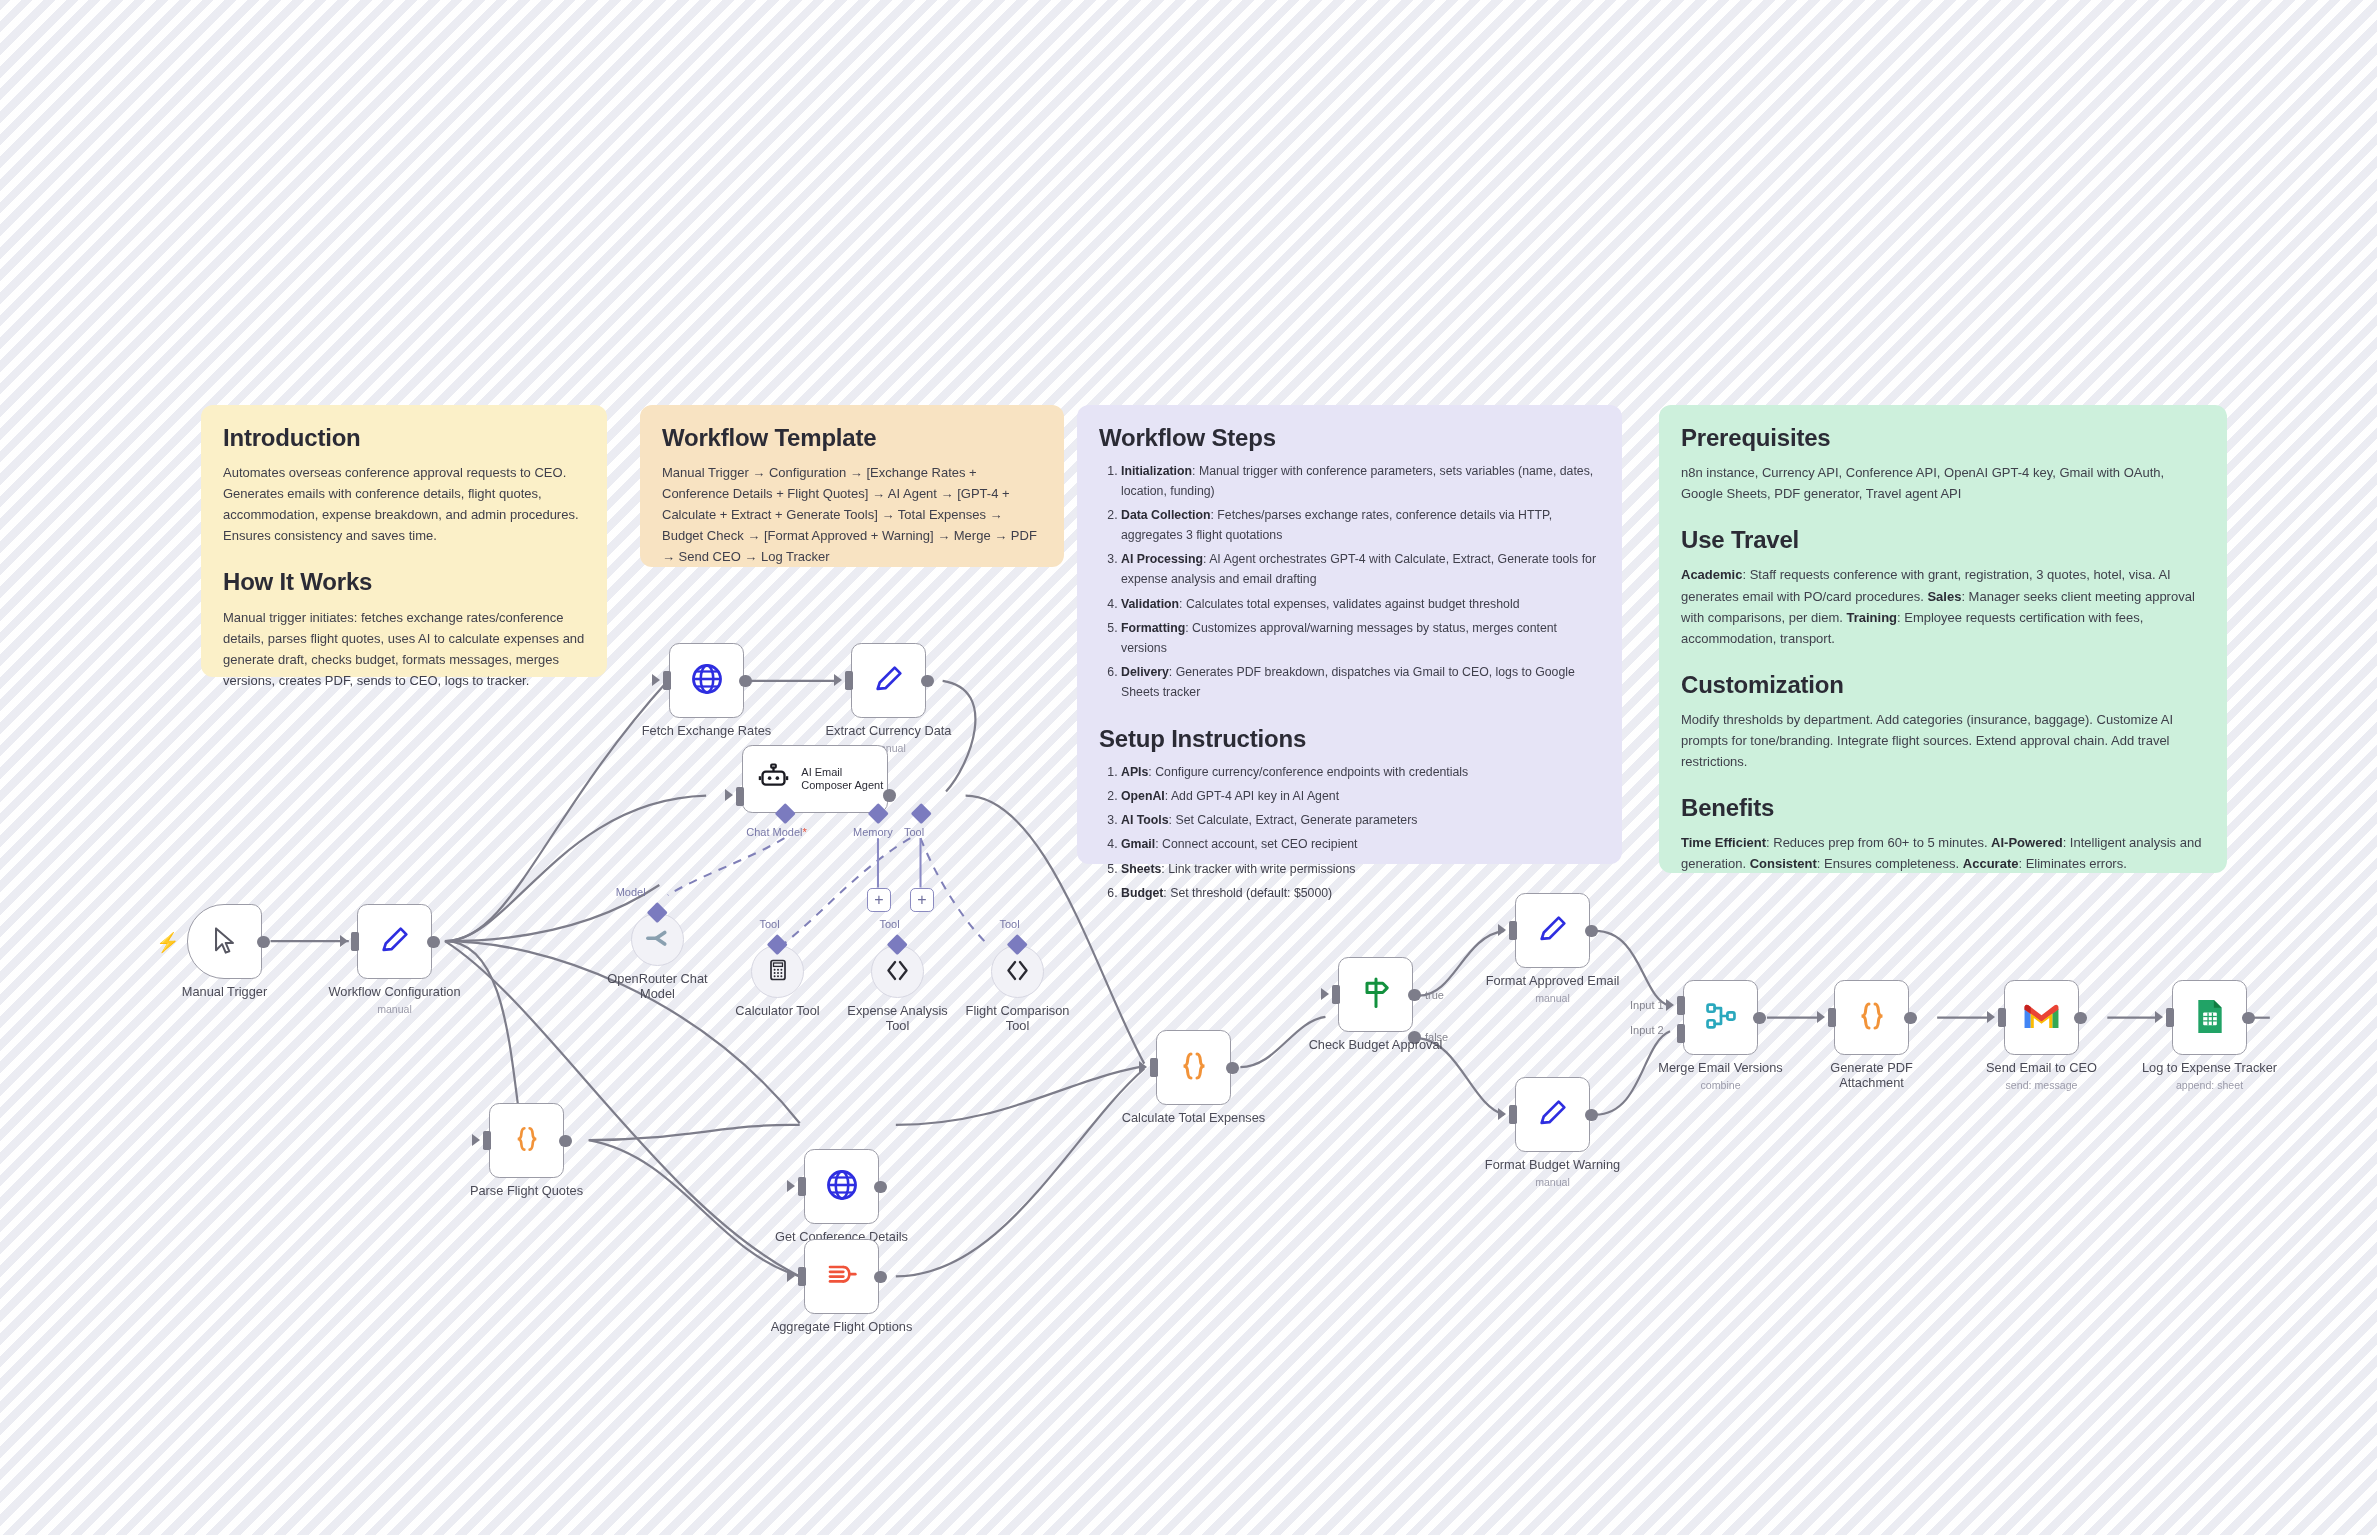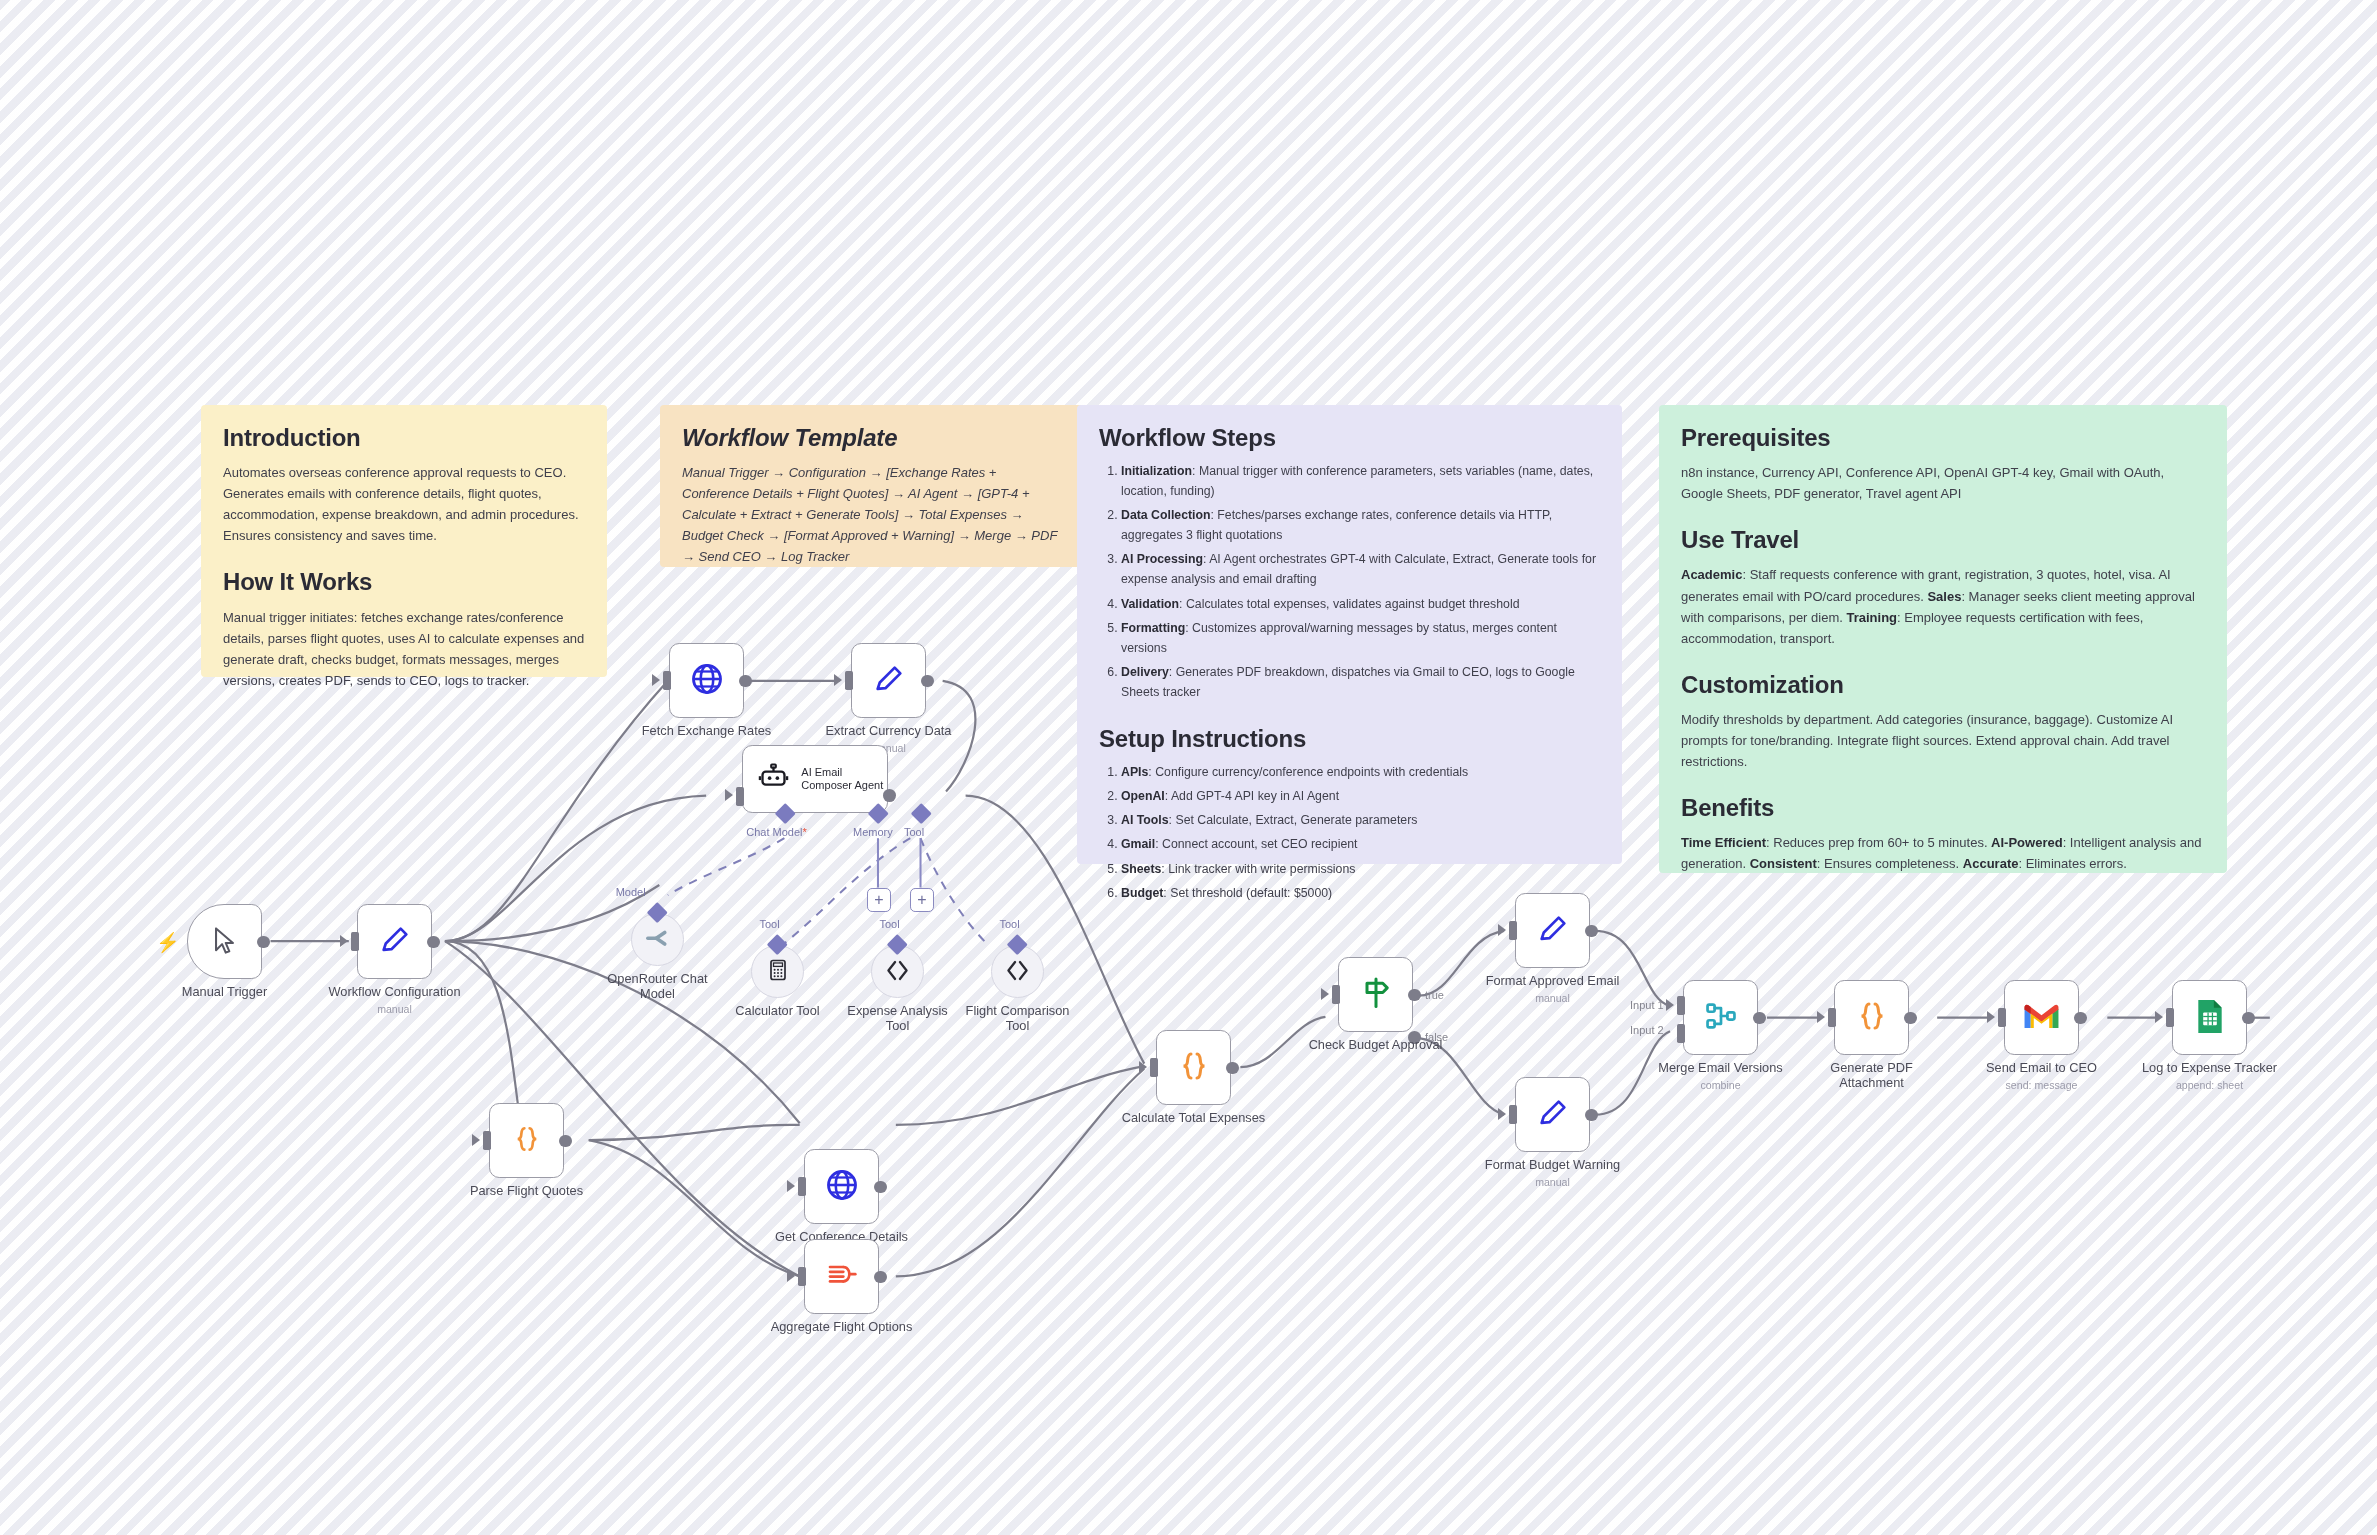--- a/index.html
+++ b/index.html
@@ -11,21 +11,21 @@
       -45deg,
       rgba(255,255,255,0.95) 0px,
       rgba(255,255,255,0.95) 7.7px,
       rgba(233,234,241,0.85) 7.7px,
       rgba(233,234,241,0.85) 16px);
   }
   #canvas{position:absolute;inset:0;}
   svg.edges{position:absolute;left:0;top:0;width:2377px;height:1536px;pointer-events:none;}
 
   
-  .note{position:absolute;border-radius:4px;padding:19px 22px 10px 22px;box-sizing:border-box;}
+  .note{position:absolute;border-radius:12px;padding:19px 22px 10px 22px;box-sizing:border-box;}
   .note h2{margin:0 0 10.2px 0;font-size:24px;font-weight:bold;color:#2b2b35;letter-spacing:-0.2px;}
   .note h2.sub{margin-top:22px;}
   .note p{margin:0;font-size:13px;line-height:1.62;color:#3f3f4b;}
   .note ol{margin:0;padding-left:22px;font-size:12.3px;line-height:1.62;color:#3f3f4b;}
   .note ol li{margin-bottom:4.3px;}
   .note b{font-weight:bold;color:#2b2b35;}
   .note-yellow{background:#fbf0c8;}
   .note-orange{background:#f8e3c2;}
   .note-purple{background:#e6e4f6;}
   .note-green{background:#cdf0dc;}
@@ -131,21 +131,21 @@
     <path class="s" d="M1082,985 L1082,1043"></path>
   </svg>
 
   <div class="note note-yellow" style="left:201px;top:405px;width:406px;height:272px;">
     <h2>Introduction</h2>
     <p>Automates overseas conference approval requests to CEO. Generates emails with conference details, flight quotes, accommodation, expense breakdown, and admin procedures. Ensures consistency and saves time.</p>
     <h2 class="sub">How It Works</h2>
     <p>Manual trigger initiates: fetches exchange rates/conference details, parses flight quotes, uses AI to calculate expenses and generate draft, checks budget, formats messages, merges versions, creates PDF, sends to CEO, logs to tracker.</p>
   </div>
 
-  <div class="note note-orange" style="left:660px;top:405px;width:424px;height:162px;font-style:italic;">
+  <div class="note note-orange" style="left:640px;top:405px;width:424px;height:162px;">
     <h2>Workflow Template</h2>
     <p>Manual Trigger → Configuration → [Exchange Rates + Conference Details + Flight Quotes] → AI Agent → [GPT-4 + Calculate + Extract + Generate Tools] → Total Expenses → Budget Check → [Format Approved + Warning] → Merge → PDF → Send CEO → Log Tracker</p>
   </div>
 
   <div class="note note-purple" style="left:1077px;top:405px;width:545px;height:459px;">
     <h2>Workflow Steps</h2>
     <ol id="steps-list">
         <li><b>Initialization</b>: Manual trigger with conference parameters, sets variables (name, dates, location, funding)</li>
         <li><b>Data Collection</b>: Fetches/parses exchange rates, conference details via HTTP, aggregates 3 flight quotations</li>
         <li><b>AI Processing</b>: AI Agent orchestrates GPT-4 with Calculate, Extract, Generate tools for expense analysis and email drafting</li>

